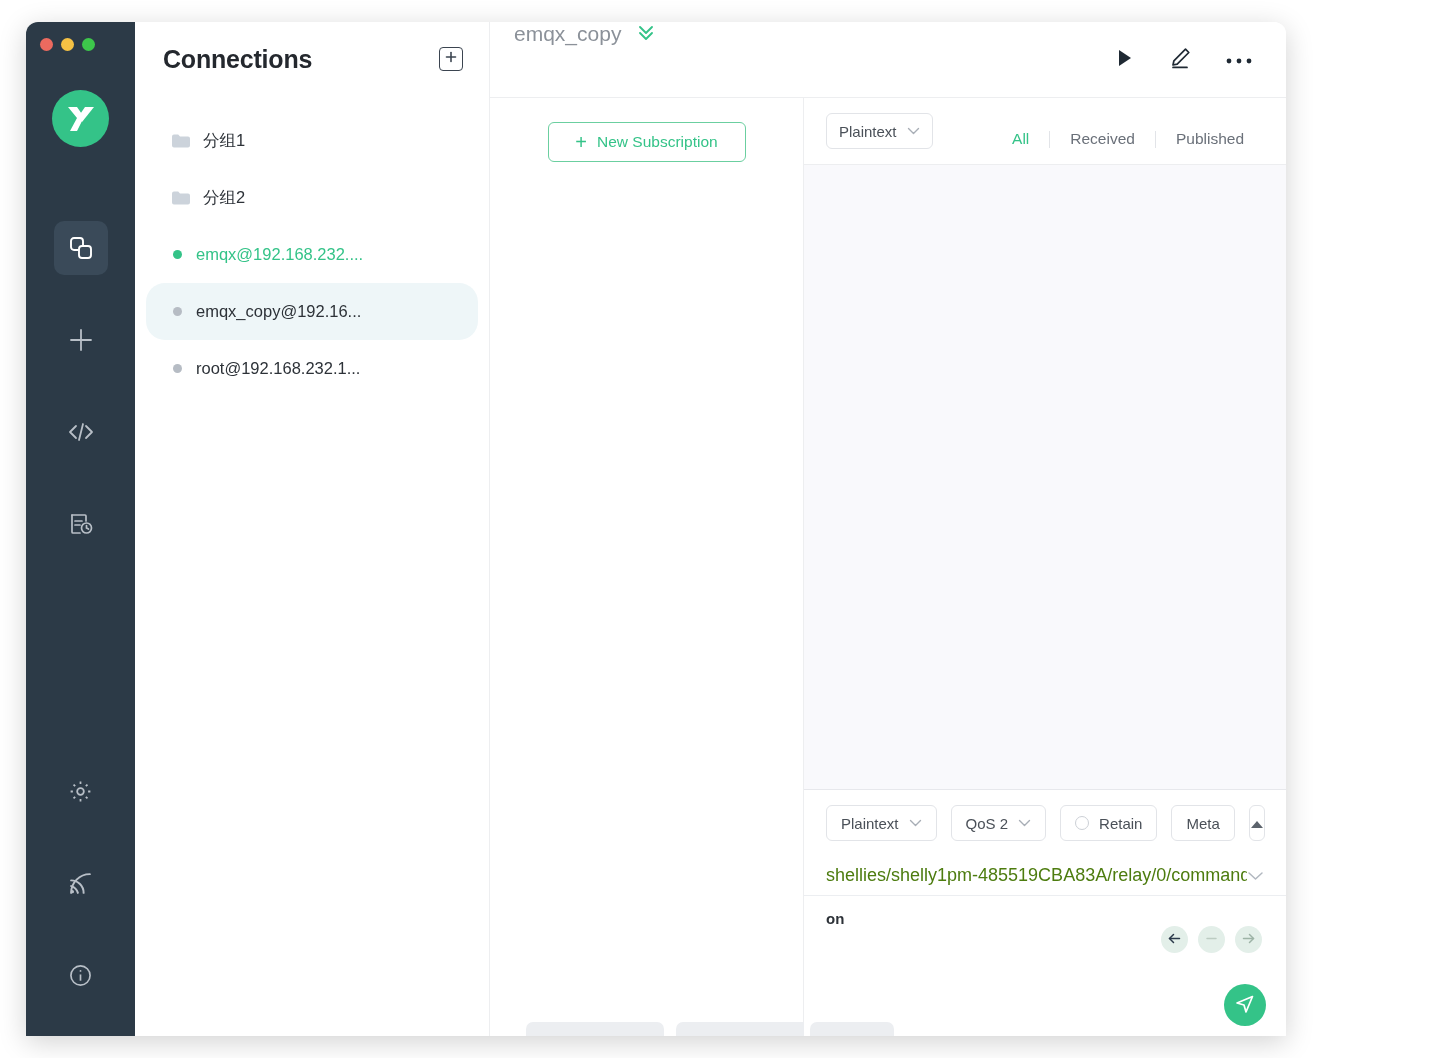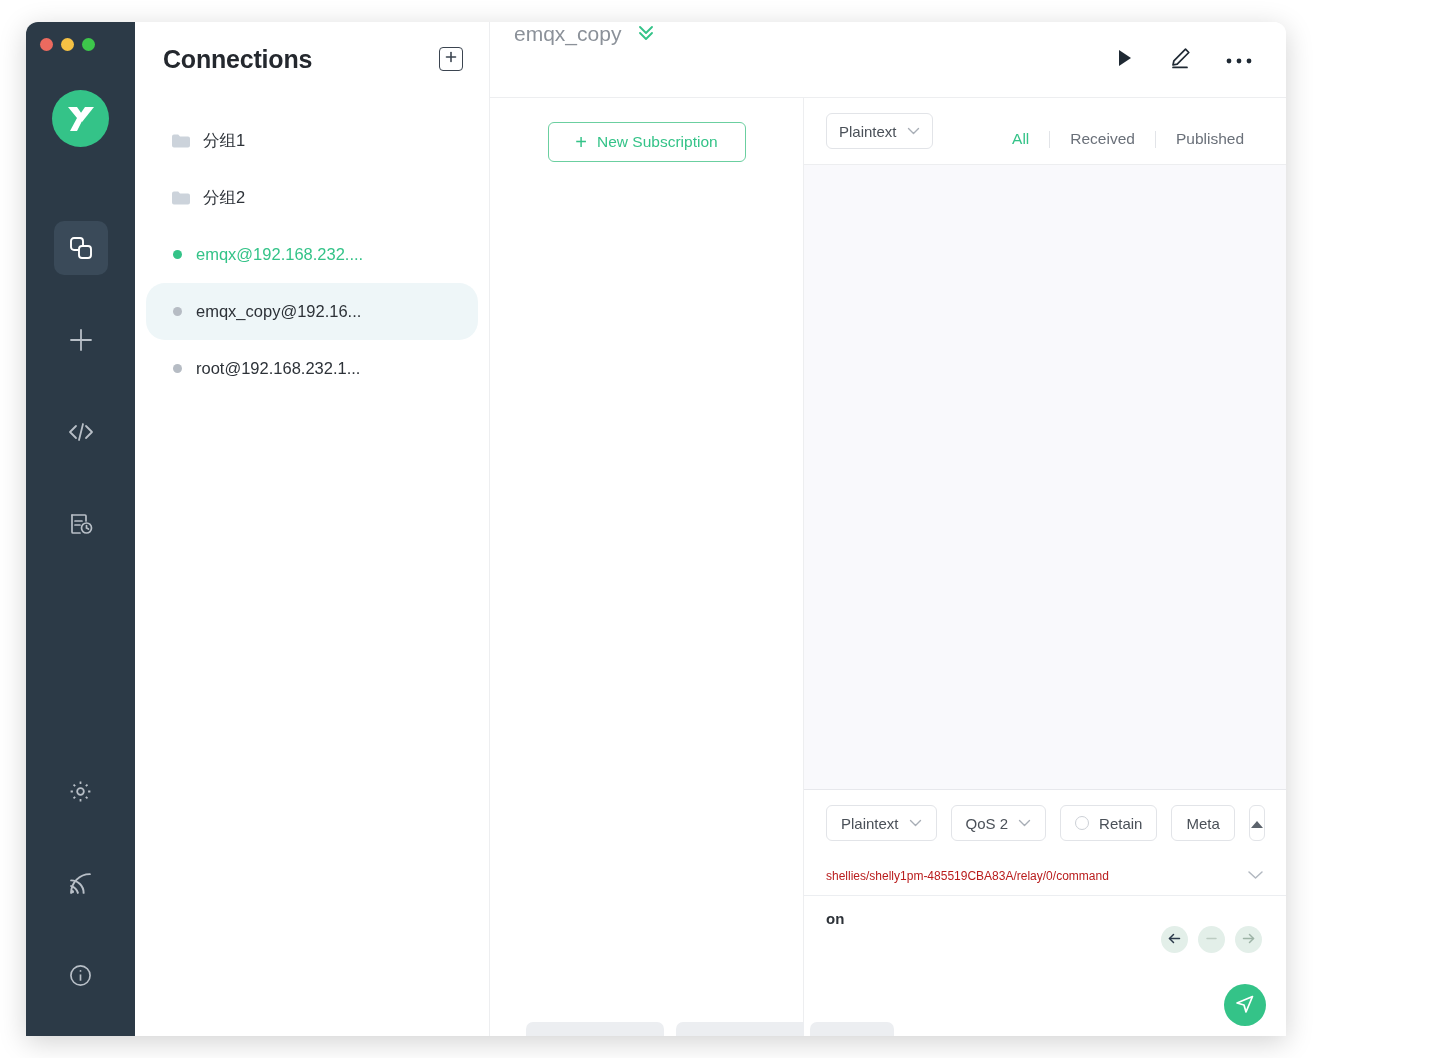--- a/index.html
+++ b/index.html
@@ -195,21 +195,21 @@
     width: 14px; height: 14px; border-radius: 50%;
     border: 1.4px solid #ccd0d6; margin-right: 10px;
   }
   .pill.caret { width: 60px; justify-content: center; padding: 0; }
 
   .topic-row {
     height: 40px;
     display: flex; align-items: center;
     padding: 0 22px;
     border-bottom: 1px solid #eceef1;
-    font-size: 12px; color: #b91c1c;
+    font-size: 18px; color: #4d7c0f;
   }
   .topic-row .tv { flex: 1 1 auto; overflow: hidden; white-space: nowrap; }
   .payload-row {
     height: 140px;
     padding: 14px 22px;
     position: relative;
     font-size: 15px; color: #2d3238; font-weight: bold;
   }
   .nav-btns {
     position: absolute; right: 24px; top: 30px;

